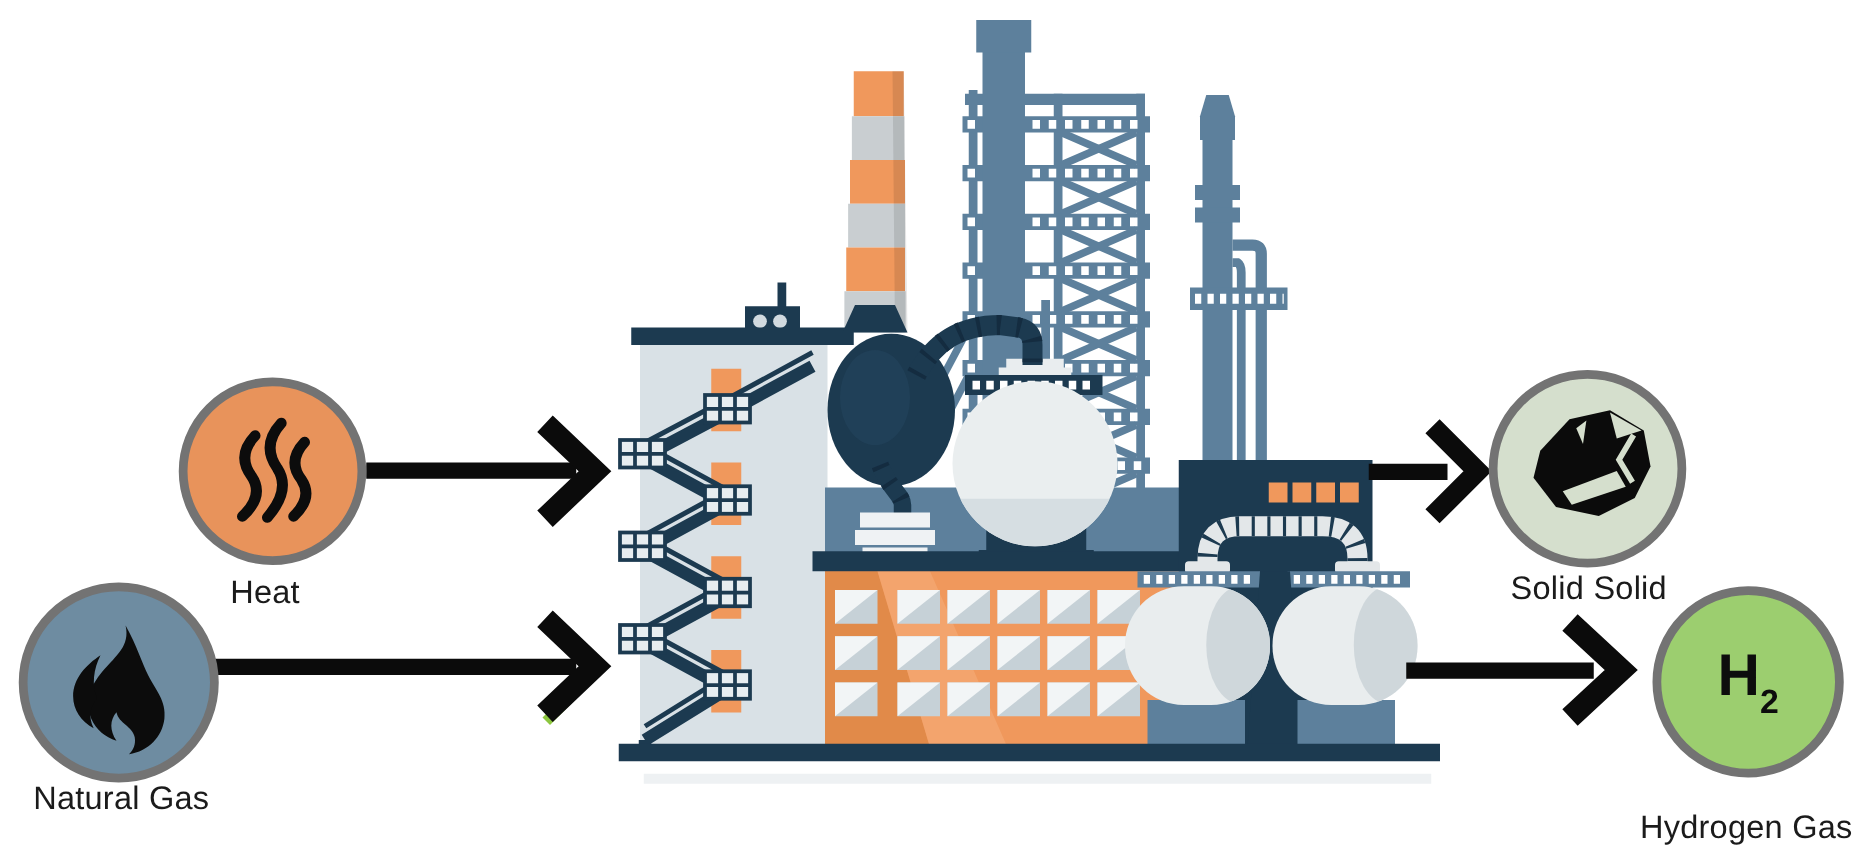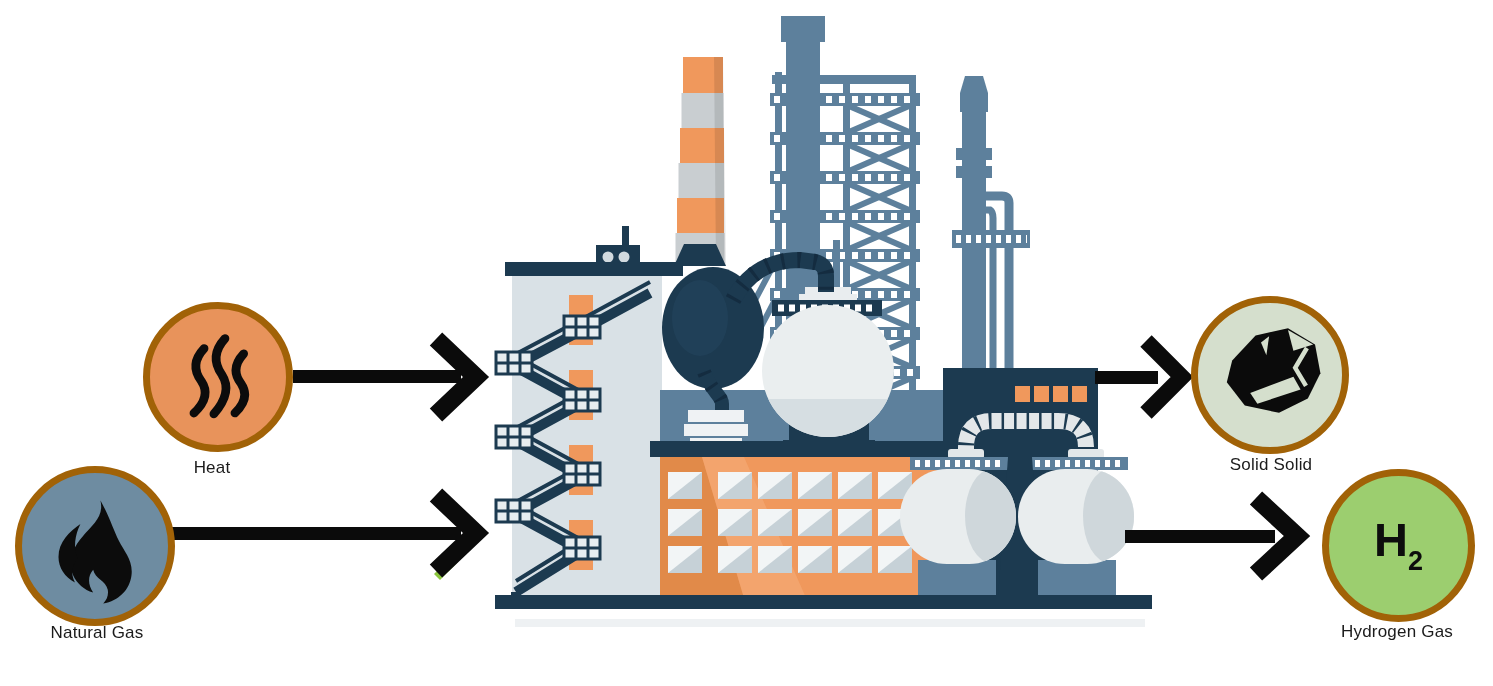--- a/index.html
+++ b/index.html
@@ -1,25 +1,25 @@
 <!DOCTYPE html>
 <html><head>
 <meta charset="utf-8">
 <style>
   html,body{margin:0;padding:0;background:#ffffff;}
   .stage{position:relative;width:1493px;height:686px;background:#fff;overflow:hidden;
          font-family:"Liberation Sans",sans-serif;}
   .scene{position:absolute;left:0;top:0;}
-  .node{position:absolute;border-radius:50%;border:7px solid #a16207;box-sizing:border-box;
+  .node{position:absolute;border-radius:50%;border:7px solid #737373;box-sizing:border-box;
         display:flex;align-items:center;justify-content:center;}
   .node-heat{left:143px;top:302px;width:150px;height:150px;background:#E8935B;}
   .node-ng{left:15px;top:466px;width:160px;height:160px;background:#6E8CA1;}
   .node-sc{left:1191px;top:296px;width:158px;height:158px;background:#D5DFCD;}
   .node-h2{left:1322px;top:469px;width:153px;height:153px;background:#9CCE6F;}
-  .lbl{position:absolute;transform:translateX(-50%);color:#1b1b1b;font-size:17px;
+  .lbl{position:absolute;transform:translateX(-50%);color:#1b1b1b;font-size:26px;
        white-space:nowrap;letter-spacing:.2px;}
   .formula{color:#0d0d0d;font-weight:bold;font-size:47px;line-height:1;}
   .formula .sub{font-size:27px;vertical-align:-14px;}
 </style>
 </head>
 <body>
 
 <div class="stage">
 
 <svg class="scene" width="1493" height="686" viewBox="0 0 1493 686">
@@ -335,15 +335,15 @@
       <polygon points="58,100 106,82 114,96 66,112"></polygon>
     </g>
     <polyline points="121,50 108,72 120,92" fill="none" stroke="#D5DFCD" stroke-width="5"></polyline>
   </svg>
 </div>
 <div class="lbl" style="left:1271px;top:455px">Solid Solid</div>
 
 <div class="node node-h2">
   <div class="formula"><span>H</span><span class="sub">2</span></div>
 </div>
-<div class="lbl" style="left:1397px;top:622px">Hydrogen Gas</div>
+<div class="lbl" style="left:1397px;top:646px">Hydrogen Gas</div>
 
 </div>
 
 </body></html>

